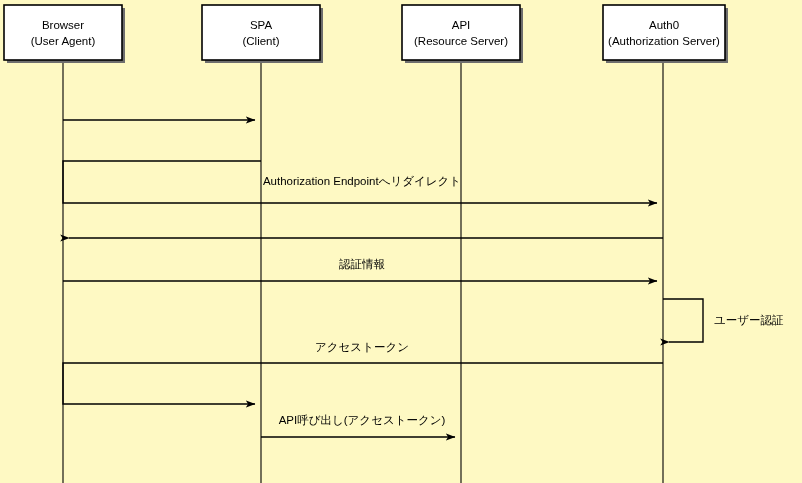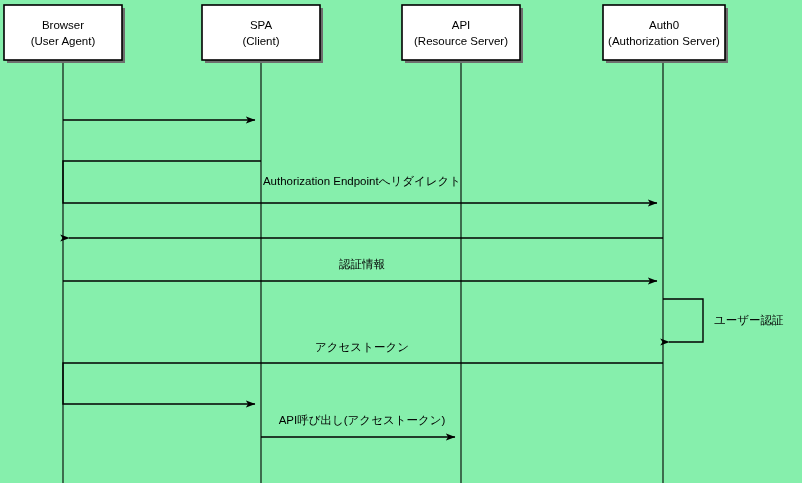--- a/index.html
+++ b/index.html
@@ -8,21 +8,21 @@
     background: #ffffff;
   }
   body {
     font-family: "Liberation Sans", "DejaVu Sans", sans-serif;
   }
   #diagram-root {
     position: relative;
     width: 802px;
     height: 483px;
     overflow: hidden;
-    background: #86efac;
+    background: #fef9c3;
   }
   svg.seq-canvas {
     position: absolute;
     left: 0;
     top: 0;
     width: 802px;
     height: 483px;
     display: block;
   }
   .actor-box-rect {

